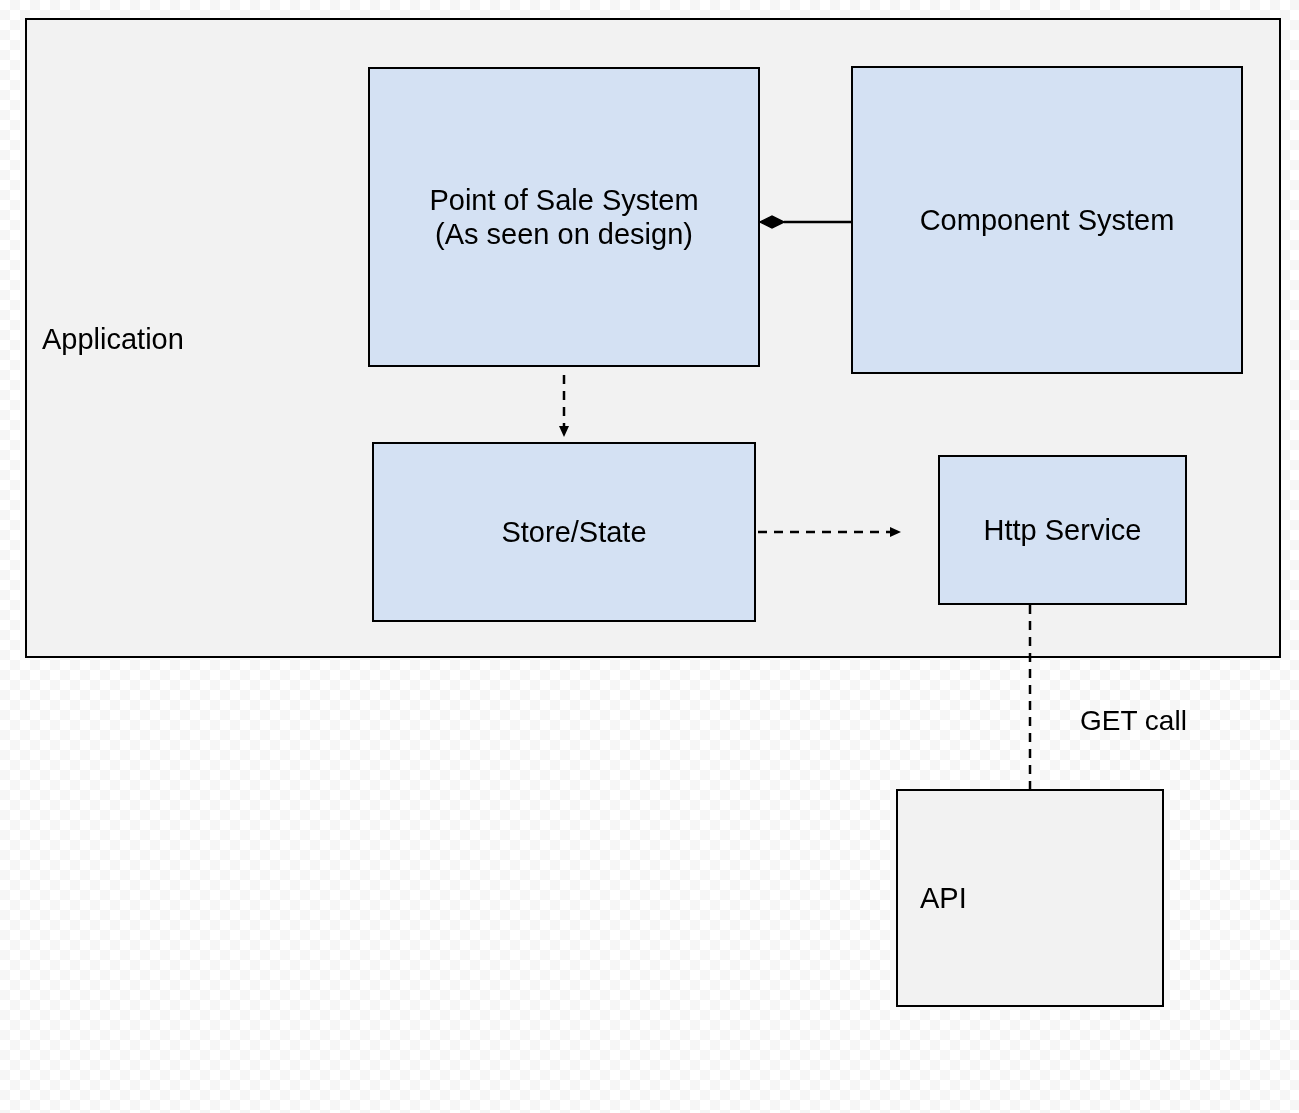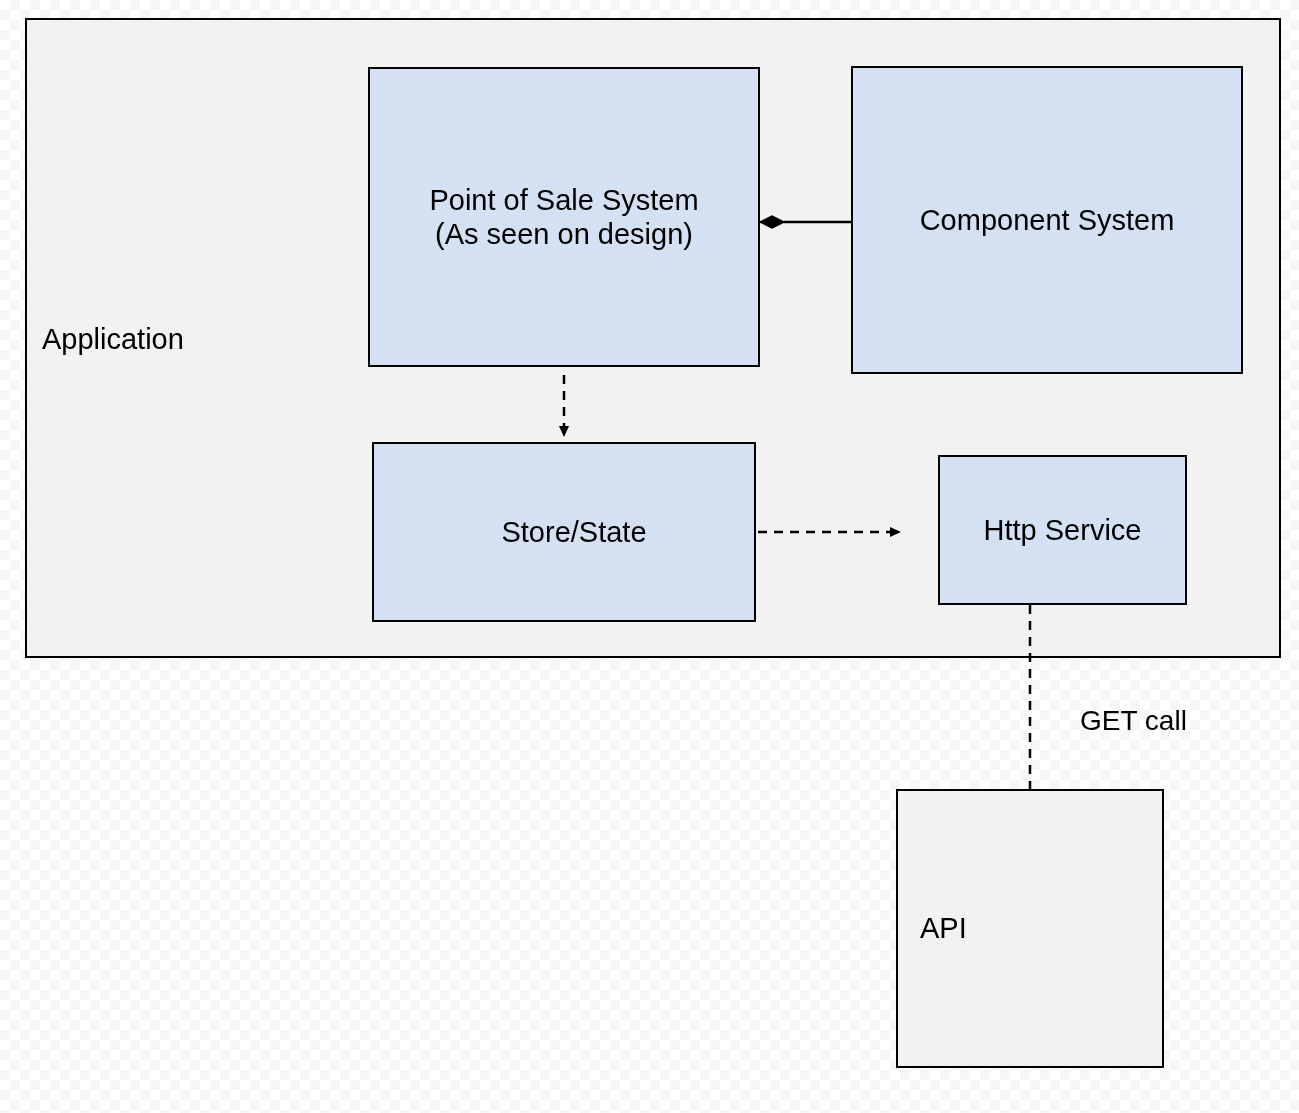--- a/index.html
+++ b/index.html
@@ -93,21 +93,21 @@
       </div>
       <div class="node node-blue" style="left: 851px; top: 66px; width: 392px; height: 308px;">
         <div class="node-label">Component System</div>
       </div>
       <div class="node node-blue" style="left: 372px; top: 442px; width: 384px; height: 180px;">
         <div class="node-label label-left">Store/State</div>
       </div>
       <div class="node node-blue" style="left: 906px; top: 455px; width: 249px; height: 150px; margin-left: 32px;">
         <div class="node-label">Http Service</div>
       </div>
-      <div class="node node-gray" style="left: 896px; top: 789px; width: 268px; height: 279px;">
+      <div class="node node-gray" style="left: 896px; top: 789px; width: 268px; height: 218px;">
         <div class="node-label label-left-sm">API</div>
       </div>
     </div>
 
   <svg id="edges" viewBox="0 0 1299 1113" xmlns="http://www.w3.org/2000/svg">
     <defs>
       <marker id="arrowFilled" markerWidth="12" markerHeight="12" refX="10" refY="5" orient="auto" markerUnits="userSpaceOnUse">
         <path d="M0,0 L11,5 L0,10 z" fill="#000000"></path>
       </marker>
     </defs>

